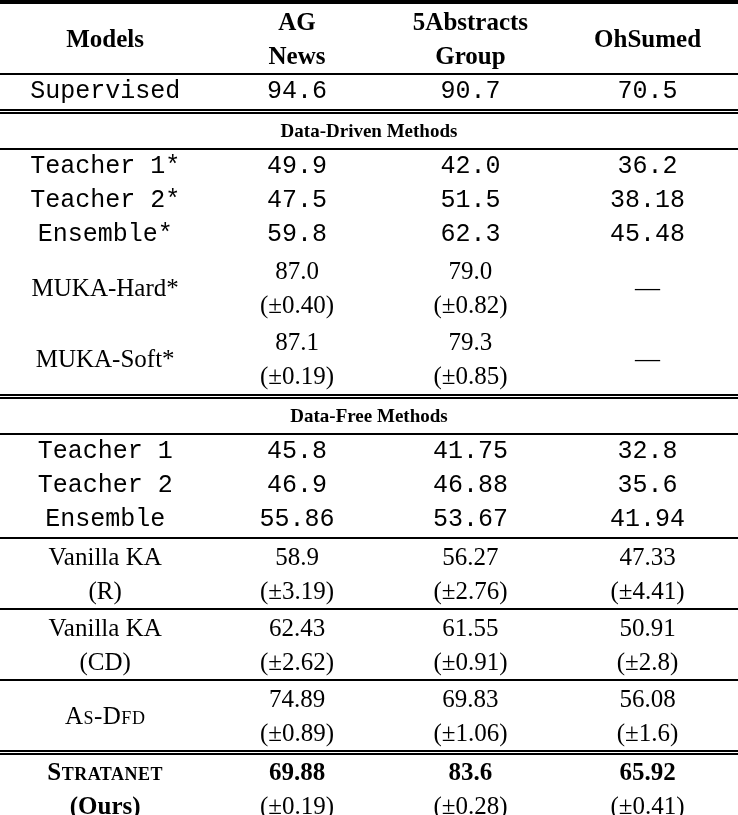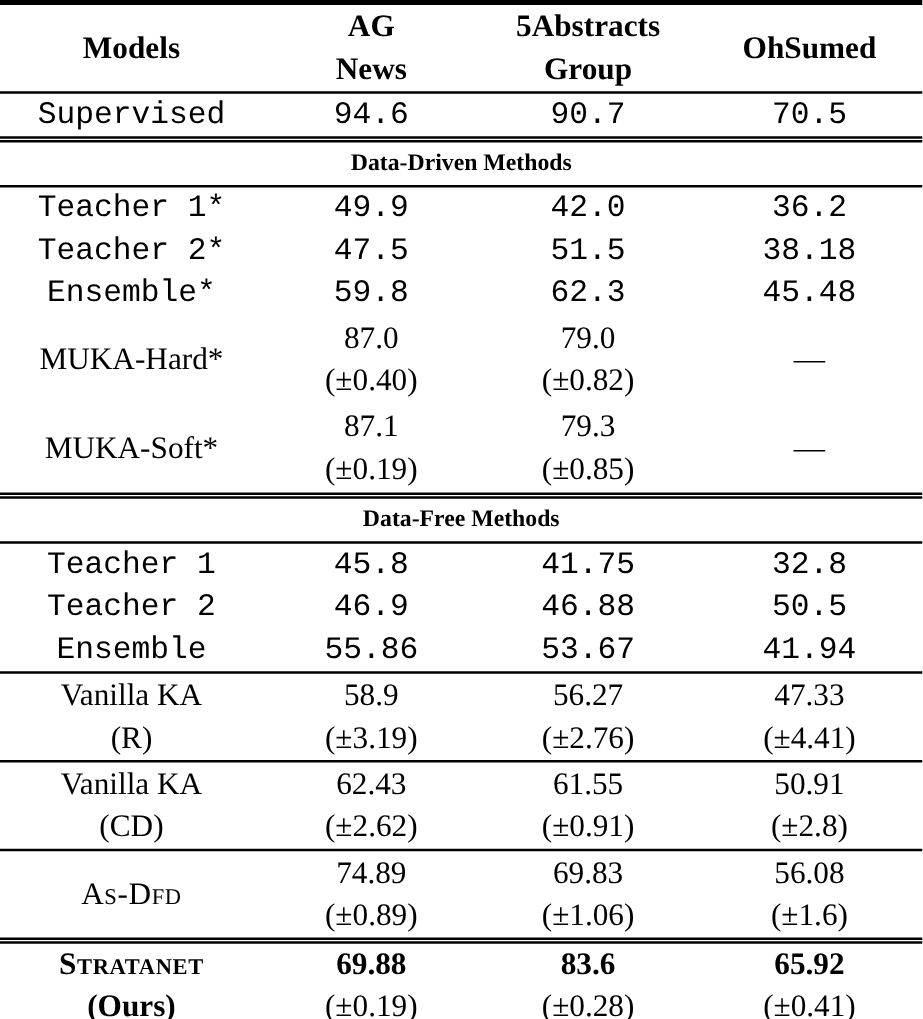--- a/index.html
+++ b/index.html
@@ -192,21 +192,21 @@
         <div class="cell c0">
           <span class="main">Teacher 2</span>
         </div>
         <div class="cell c1">
           <span class="main">46.9</span>
         </div>
         <div class="cell c2">
           <span class="main">46.88</span>
         </div>
         <div class="cell c3">
-          <span class="main">50.5</span>
+          <span class="main">35.6</span>
         </div>
       </div>
       <div class="row data-row single">
         <div class="cell c0">
           <span class="main">Ensemble</span>
         </div>
         <div class="cell c1">
           <span class="main">55.86</span>
         </div>
         <div class="cell c2">

